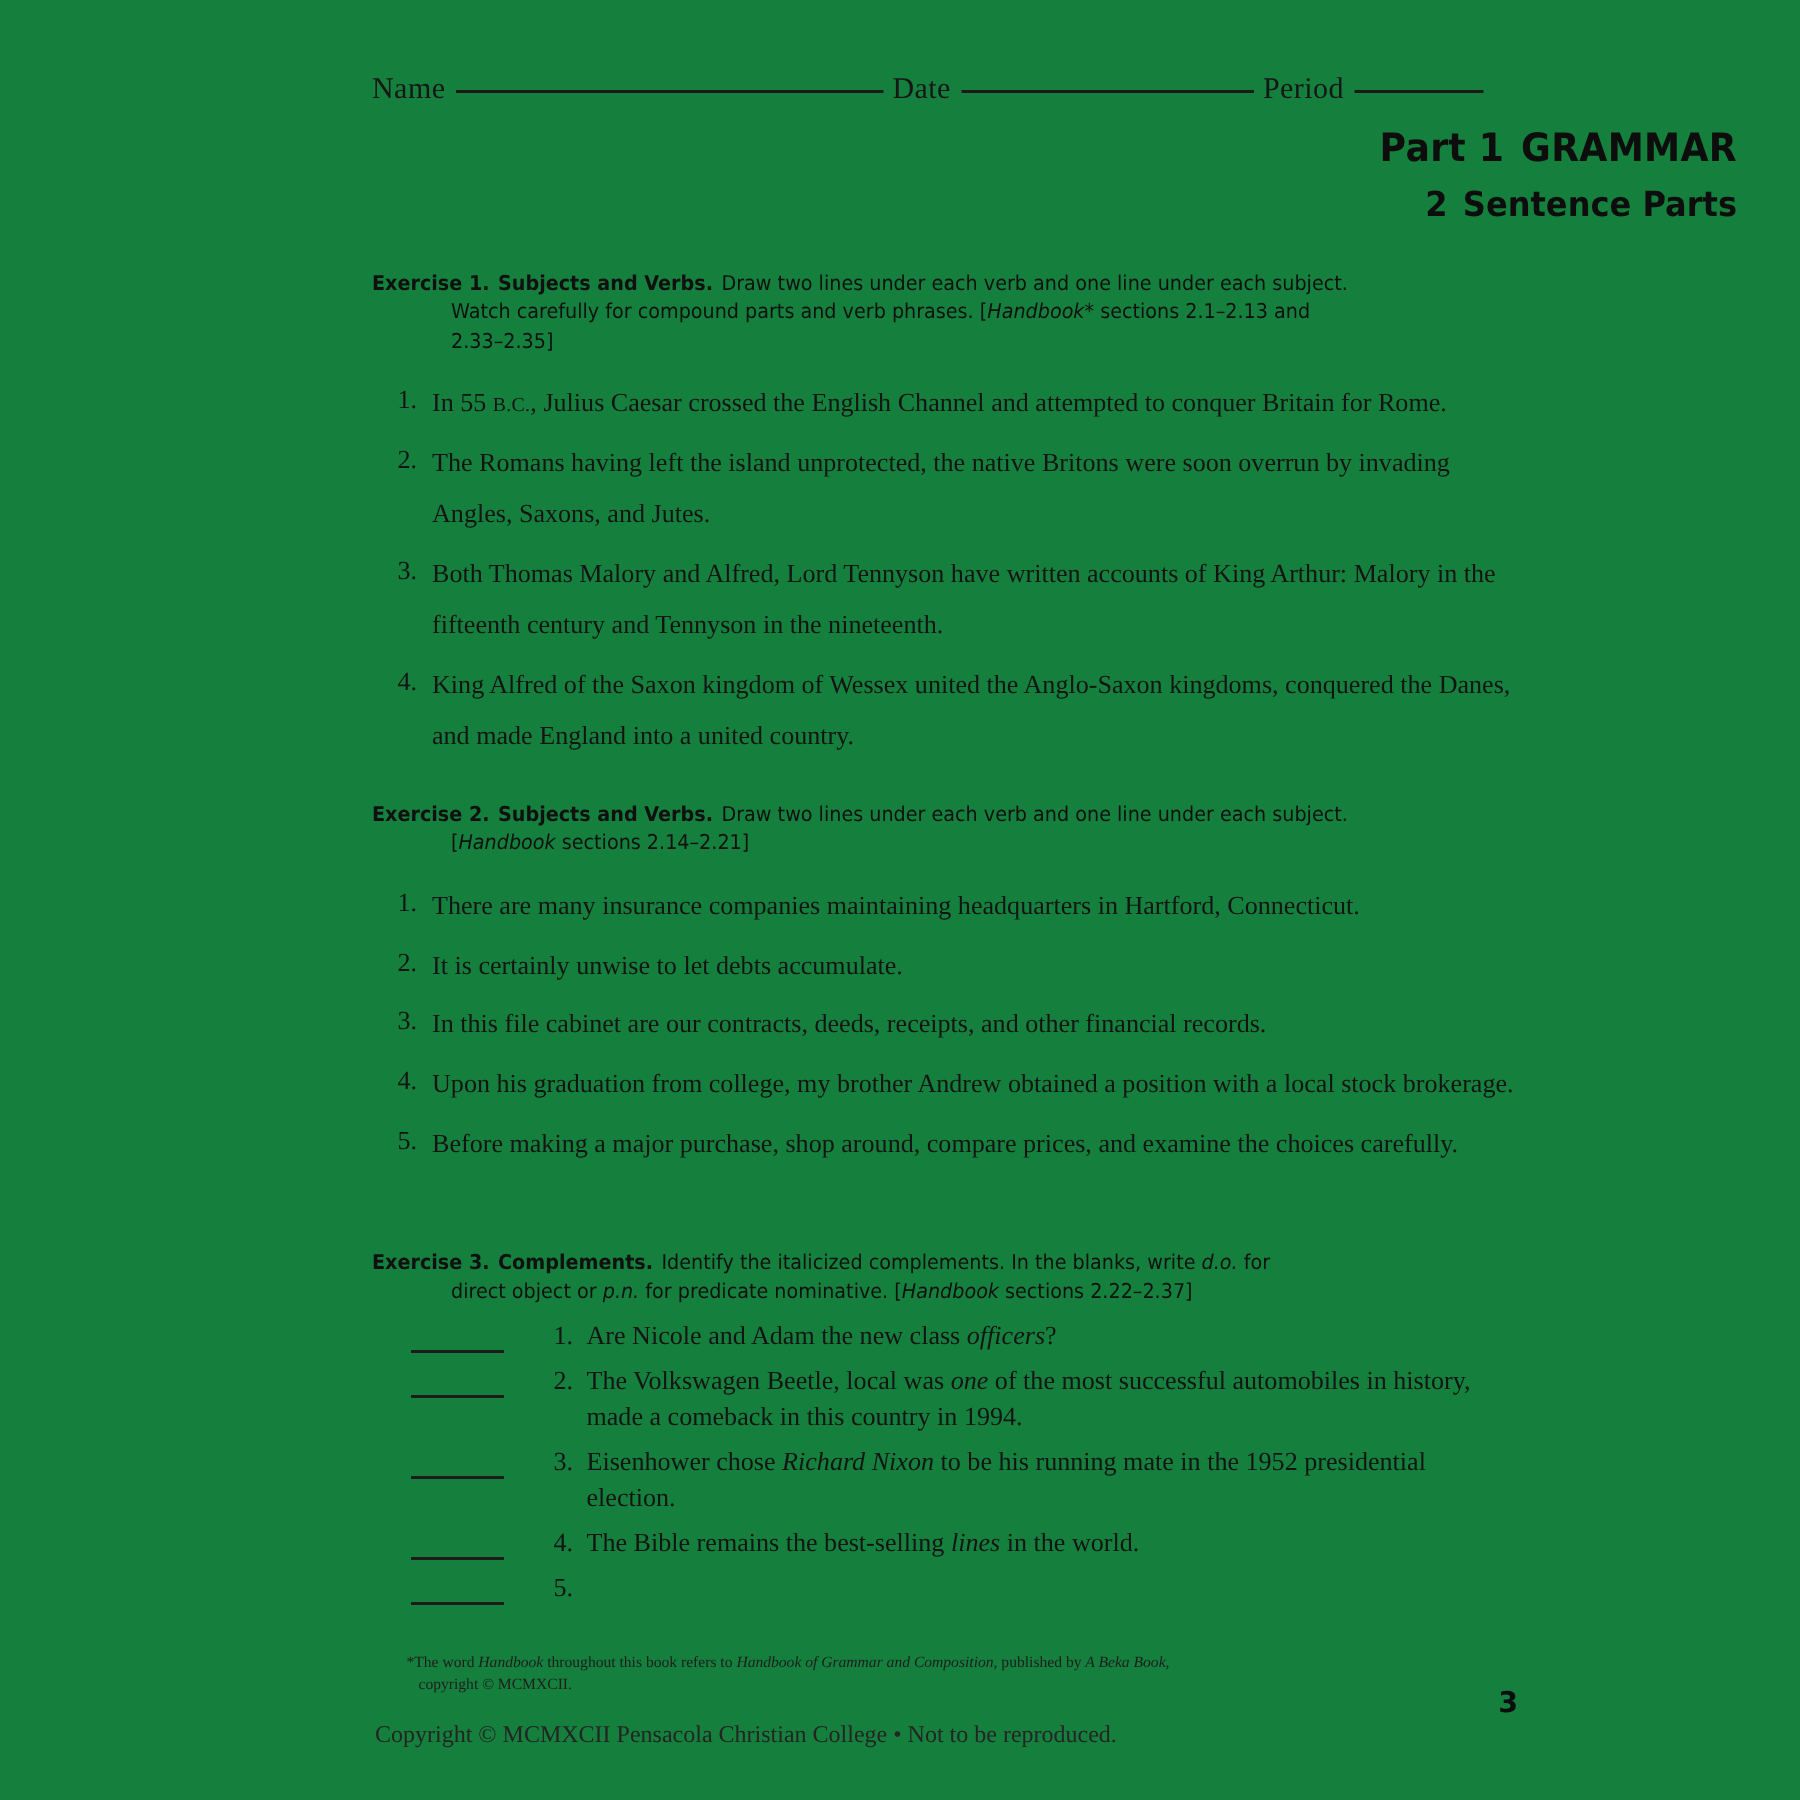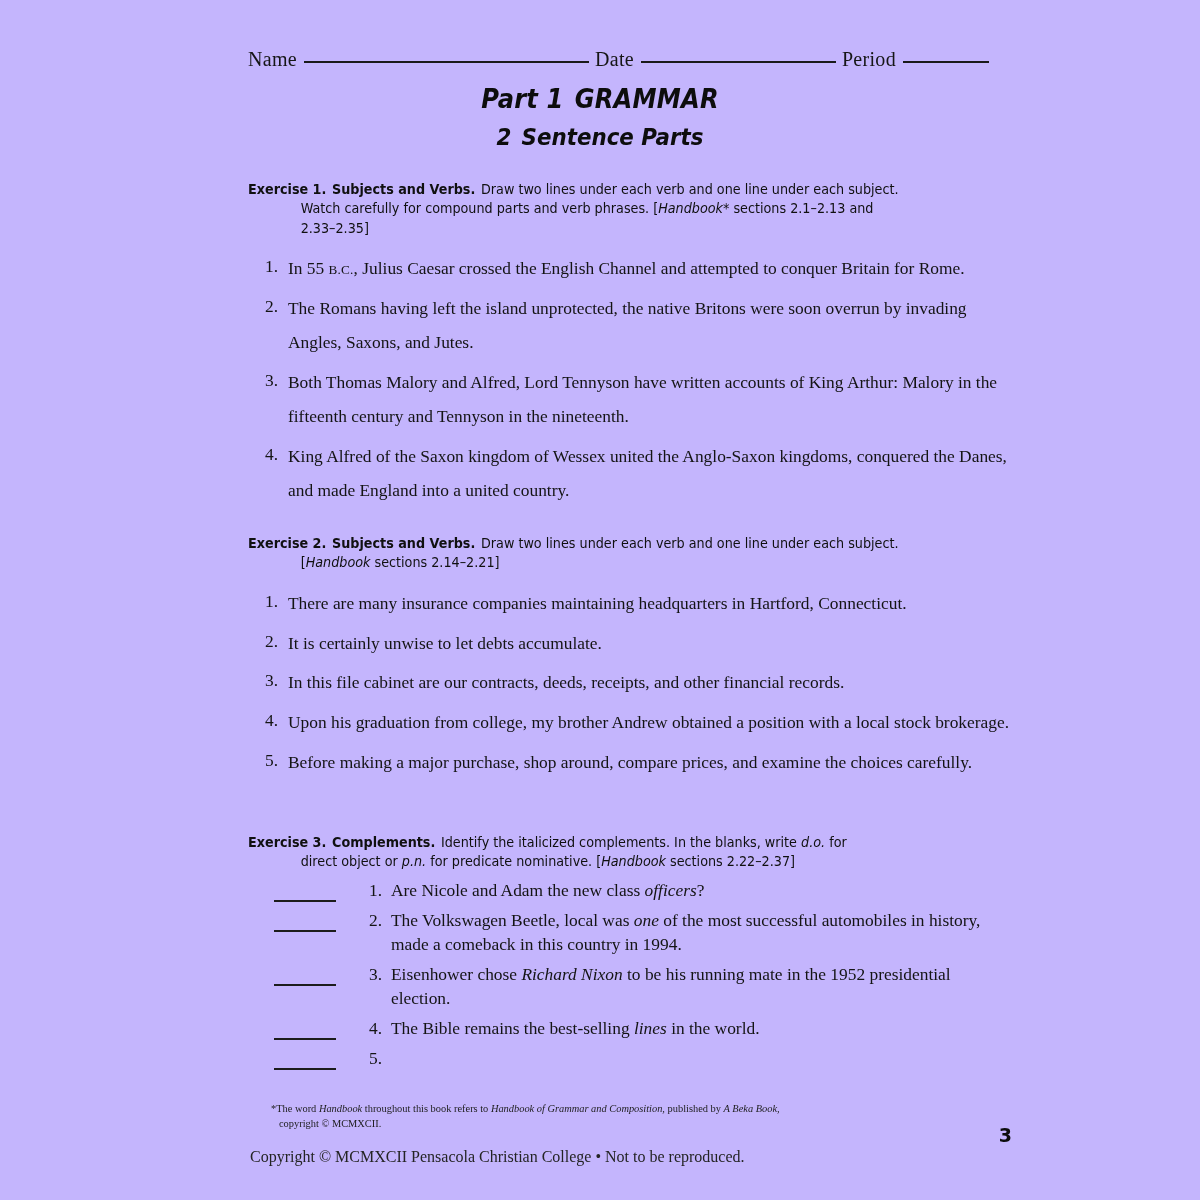--- a/index.html
+++ b/index.html
@@ -5,21 +5,21 @@
 <style>
   html, body {
     margin: 0;
     padding: 0;
     background: #ffffff;
   }
   .page {
     position: relative;
     width: 1200px;
     height: 1200px;
-    background: #c4b5fd;
+    background: #15803d;
     overflow: hidden;
     font-family: "Liberation Serif", serif;
     color: #111111;
   }
 
   
   .idline {
     position: absolute;
     left: 248px;
     top: 48px;
@@ -39,22 +39,21 @@
   }
   .rule-name   { flex: 0 0 285px; }
   .rule-date   { flex: 0 0 195px; }
   .rule-period { flex: 0 0 86px; }
 
   
   .title-block {
     position: absolute;
     left: 0; right: 0;
     top: 84px;
-    text-align: center;
-    font-style: italic;
+    text-align: right;
   }
   .title-main {
     font-family: "DejaVu Sans", sans-serif;
     font-weight: 700;
     font-size: 26px;
     letter-spacing: .2px;
     color: #0d0d0d;
     transform: scaleX(.93);
   }
   .title-main .num { margin-right: 12px; }

